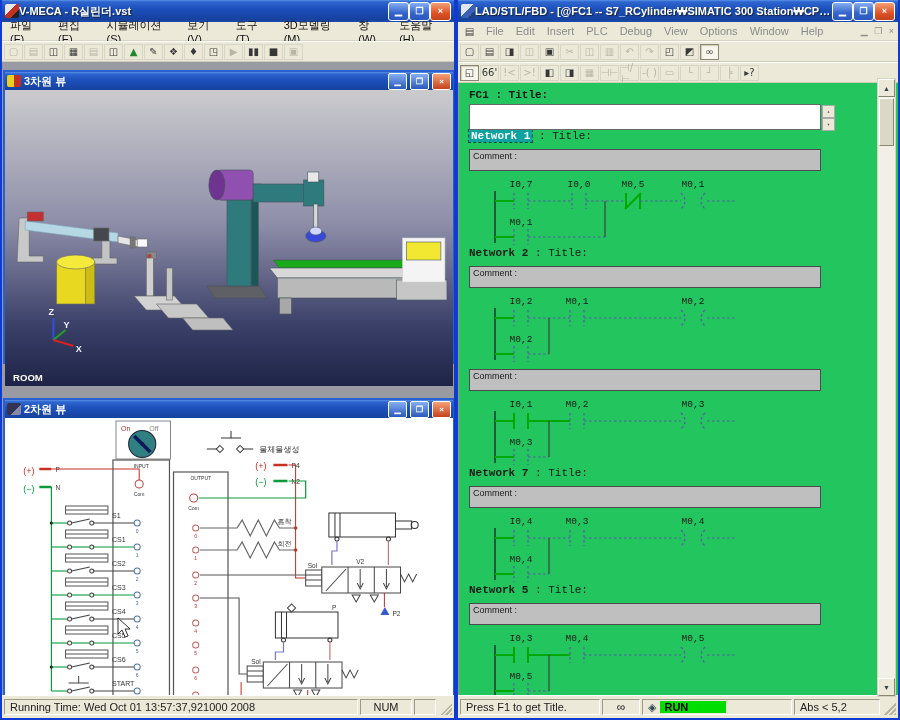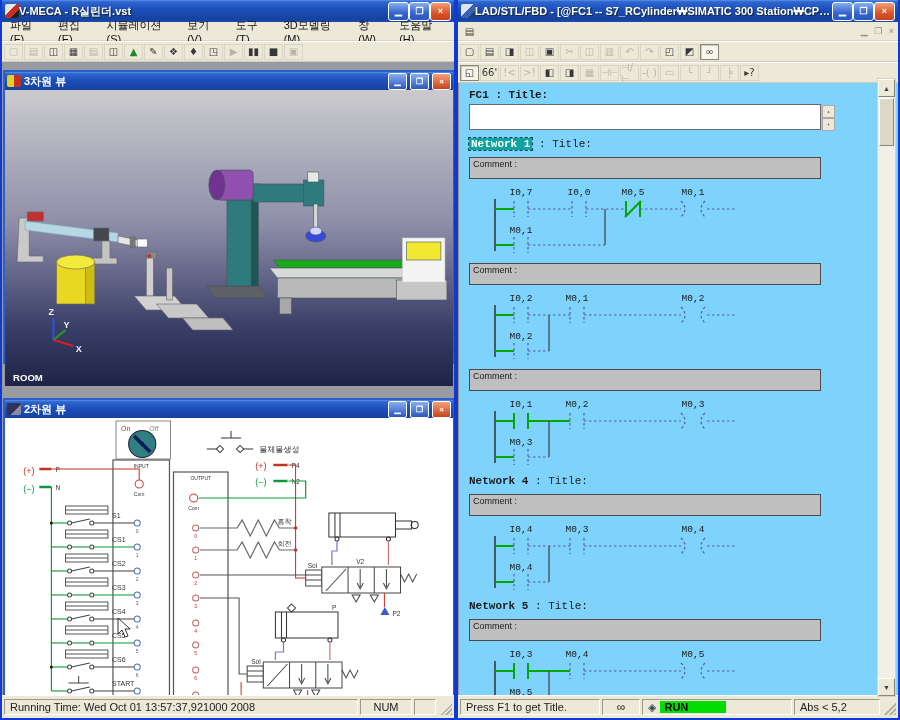--- a/index.html
+++ b/index.html
@@ -38,27 +38,27 @@
        align-items:center;justify-content:center;font-size:8px;background:linear-gradient(#86aef2,#2a58bd)}
   .cbtn.close{background:linear-gradient(#f4a076,#c4431c)}
   .cclient{position:relative;overflow:hidden;background:#fff}
   .statusbar{height:20px;flex:0 0 20px;display:flex;align-items:center;gap:2px;background:#ece9d8;padding:1px 2px;
        border-top:1px solid #fff;font-size:11px;color:#222}
   .pane{height:16px;display:flex;align-items:center;padding:0 5px;border:1px solid;border-color:#9d9987 #fff #fff #9d9987;
        white-space:nowrap;overflow:hidden;box-sizing:border-box}
   .grip{width:14px;height:16px;background:
        linear-gradient(135deg,transparent 60%,#b8b4a2 60%,#b8b4a2 68%,transparent 68%,transparent 76%,#b8b4a2 76%,#b8b4a2 84%,transparent 84%,transparent 92%,#b8b4a2 92%)}
   
-  .content{flex:1;position:relative;background:#7dd3fc;border-left:1px solid #9a9687;overflow:hidden;
+  .content{flex:1;position:relative;background:#22c55e;border-left:1px solid #9a9687;overflow:hidden;
        padding:6px 30px 8px 10px;font-family:"Liberation Mono","DejaVu Sans Mono",monospace}
   .fc-h{font-size:11px;font-weight:bold;color:#1a1a1a}
   .fc-input{margin-top:3px;width:352px;height:26px;border:1px solid #6a6a6a;background:#fff;position:relative;box-sizing:border-box}
   .spin{position:absolute;right:-15px;top:0;width:13px;height:26px;display:flex;flex-direction:column}
   .spin span{flex:1;border:1px solid #aaa;background:#ece9d8;font-size:5px;display:flex;align-items:center;justify-content:center;color:#555}
-  .net{margin-top:8px}
+  .net{}
   .net-h{font-size:11px;color:#1a1a1a;height:14px}
   .net-name{font-weight:bold}
   .net-name.sel{background:#0ea3a0;color:#fff;outline:1px dashed #0a4a4a;padding:0 2px}
   .comment{margin-top:5px;width:352px;height:22px;background:#bfbfbf;border:1px solid #4c4c4c;
        font-size:9px;color:#1a1a1a;padding:1px 3px;box-sizing:border-box;font-family:"Liberation Sans",sans-serif}
   svg.ladder{display:block;margin-top:4px;width:400px;height:72px}
   svg.ladder text{font:9.5px "Liberation Mono","DejaVu Sans Mono",monospace;fill:#1a1a1a}
   .g{stroke:#00a800;stroke-width:2;fill:none}
   .d{stroke:#5a5aa8;stroke-width:1.2;stroke-dasharray:2.5 2.5;fill:none}
   .r{stroke:#303030;stroke-width:1.5}
@@ -466,20 +466,31 @@
 <div class="win" id="rightwin">
   <div class="titlebar">
     <span class="appicon" style="background:linear-gradient(135deg,#dfe6f2 0 45%,#3a62b0 45% 75%,#20427c 75%)"></span>
     <span class="ttl">LAD/STL/FBD  -  [@FC1 -- S7_RCylinder₩SIMATIC 300 Station₩CPU312...</span>
     <span class="tbtn">▁</span>
     <span class="tbtn">❐</span>
     <span class="tbtn close">×</span>
   </div>
   <div class="menubar">
     <span class="ic" style="border:none;background:none">▤</span>
+    <span id="rmenus" style="display:flex">
+        <span class="mi">File</span>
+        <span class="mi">Edit</span>
+        <span class="mi">Insert</span>
+        <span class="mi">PLC</span>
+        <span class="mi">Debug</span>
+        <span class="mi">View</span>
+        <span class="mi">Options</span>
+        <span class="mi">Window</span>
+        <span class="mi">Help</span>
+      </span>
     <span style="flex:1"></span>
     <span style="color:#8b8b8b;font-size:9px;letter-spacing:2px">▁ ❐ ×</span>
   </div>
   <div class="toolbar">
       <span class="ic">▢</span>
       <span class="ic">▤</span>
       <span class="ic">◨</span>
       <span class="ic dis">◫</span>
       <span class="ic">▣</span>
       <span class="ic dis">✂</span>
@@ -545,20 +556,22 @@
           <line x1="238" y1="26" x2="268" y2="26" class="d"></line>
           <line x1="26" y1="62" x2="45" y2="62" class="g"></line>
           <line x1="45" y1="54" x2="45" y2="70" class="d"></line>
           <line x1="59" y1="54" x2="59" y2="70" class="d"></line>
           <text x="52" y="50" text-anchor="middle">M0,1</text>
           <line x1="59" y1="62" x2="136" y2="62" class="d"></line>
           <line x1="136" y1="62" x2="136" y2="26" class="j"></line>
         </svg>
     </div>
     <div class="net">
+      <div class="net-h"><span class="net-name">Network 2</span>
+        <span>: Title:</span></div>
       <div class="comment">Comment :</div>
       <svg class="ladder" viewBox="0 0 400 72">
           <line x1="26" y1="16" x2="26" y2="68" class="r"></line>
           <line x1="26" y1="26" x2="45" y2="26" class="g"></line>
           <text x="52" y="12" text-anchor="middle">I0,2</text>
           <line x1="45" y1="18" x2="45" y2="34" class="d"></line>
           <line x1="59" y1="18" x2="59" y2="34" class="d"></line>
           <line x1="59" y1="26" x2="101" y2="26" class="d"></line>
           <text x="108" y="12" text-anchor="middle">M0,1</text>
           <line x1="101" y1="18" x2="101" y2="34" class="d"></line>
@@ -595,21 +608,21 @@
           <line x1="238" y1="26" x2="268" y2="26" class="d"></line>
           <line x1="26" y1="62" x2="45" y2="62" class="g"></line>
           <line x1="45" y1="54" x2="45" y2="70" class="d"></line>
           <line x1="59" y1="54" x2="59" y2="70" class="d"></line>
           <text x="52" y="50" text-anchor="middle">M0,3</text>
           <line x1="59" y1="62" x2="80" y2="62" class="d"></line>
           <line x1="80" y1="62" x2="80" y2="26" class="j"></line>
         </svg>
     </div>
     <div class="net">
-      <div class="net-h"><span class="net-name">Network 4</span>
+      <div class="net-h"><span class="net-name">Network 7</span>
         <span>: Title:</span></div>
       <div class="comment">Comment :</div>
       <svg class="ladder" viewBox="0 0 400 72">
           <line x1="26" y1="16" x2="26" y2="68" class="r"></line>
           <line x1="26" y1="26" x2="45" y2="26" class="g"></line>
           <text x="52" y="12" text-anchor="middle">I0,4</text>
           <line x1="45" y1="18" x2="45" y2="34" class="d"></line>
           <line x1="59" y1="18" x2="59" y2="34" class="d"></line>
           <line x1="59" y1="26" x2="101" y2="26" class="d"></line>
           <text x="108" y="12" text-anchor="middle">M0,3</text>

